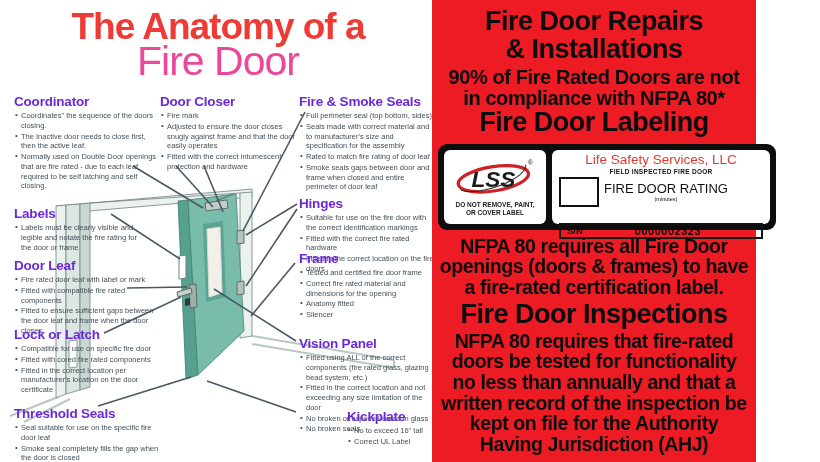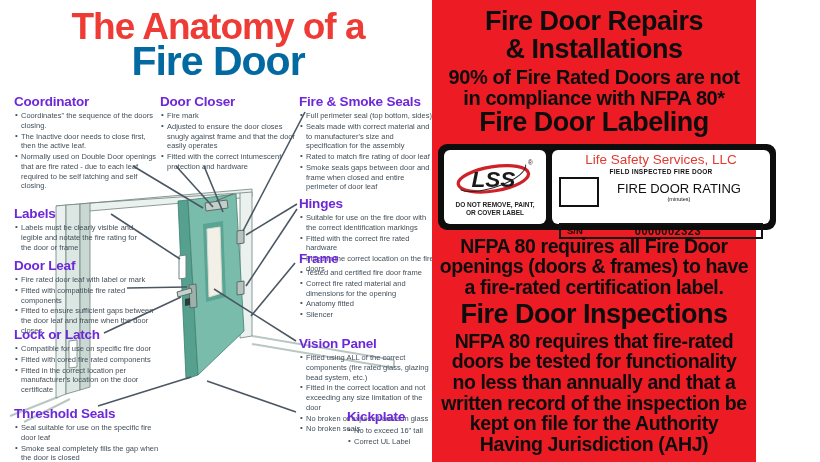--- a/index.html
+++ b/index.html
@@ -4,21 +4,21 @@
 <style>
   html,body{margin:0;padding:0;}
   body{
     width:820px;height:462px;overflow:hidden;position:relative;
     font-family:"Liberation Sans",sans-serif;background:#ffffff;
   }
   
   .left-panel{position:absolute;left:0;top:0;width:432px;height:462px;background:#ffffff;}
   .title-wrap{position:absolute;left:0;top:8px;width:436px;text-align:center;line-height:1;}
   .title-line1{font-size:37px;font-weight:bold;color:#ee3b36;letter-spacing:-1px;}
-  .title-line2{font-size:41px;font-weight:bold;color:#0369a1;letter-spacing:-1px;margin-top:-4px;}
+  .title-line2{font-size:41px;font-weight:normal;color:#ec4899;letter-spacing:-1px;margin-top:-4px;}
   .sec{position:absolute;color:#43505a;}
   .sec h3{margin:0 0 2px 0;font-size:13.5px;font-weight:bold;color:#6d28d9;letter-spacing:-0.2px;}
   .sec ul{margin:0;padding:0;list-style:none;font-size:7.5px;line-height:1.3;}
   .sec li{position:relative;padding-left:7px;margin:0 0 1px 0;}
   .sec li::before{content:"\2022";position:absolute;left:1px;top:-1px;font-size:8px;}
   .illustration{position:absolute;left:0;top:0;width:436px;height:462px;pointer-events:none;}
   .leader{stroke:#4b5762;stroke-width:1.6;fill:none;}
   
   .right-panel{
     position:absolute;left:432px;top:0;width:324px;height:462px;background:#ed1c24;
@@ -38,21 +38,21 @@
   }
   .do-not{font-size:6.5px;font-weight:bold;color:#222;text-align:center;line-height:1.25;margin-top:2px;}
   .card-right{
     flex:1;background:#ffffff;border-radius:6px;padding:3px 7px 4px 7px;box-sizing:border-box;
     display:flex;flex-direction:column;
   }
   .company{color:#e23a30;font-size:13.5px;text-align:center;line-height:1.05;}
   .field-insp{font-size:6.5px;font-weight:bold;text-align:center;letter-spacing:0.3px;margin-top:1px;color:#111;}
   .rating-row{display:flex;align-items:flex-start;margin-top:2px;}
   .rating-box{width:36px;height:26px;border:2px solid #111;background:#fff;flex:none;}
-  .rating-label-wrap{margin-left:18px;text-align:center;}
+  .rating-label-wrap{margin-left:5px;text-align:center;}
   .rating-label{font-size:13px;color:#111;line-height:1.1;margin-top:5px;}
   .rating-unit{font-size:5.5px;color:#111;}
   .sn-row{border:2px solid #111;margin-top:16px;height:15px;display:flex;align-items:center;padding:0 6px;}
   .sn-label{font-size:9.5px;font-weight:bold;}
   .sn-value{font-size:11px;font-weight:bold;margin-left:34px;letter-spacing:0.5px;padding-left:18px;}
 </style>
 </head>
 <body>
 
 <div class="left-panel">

